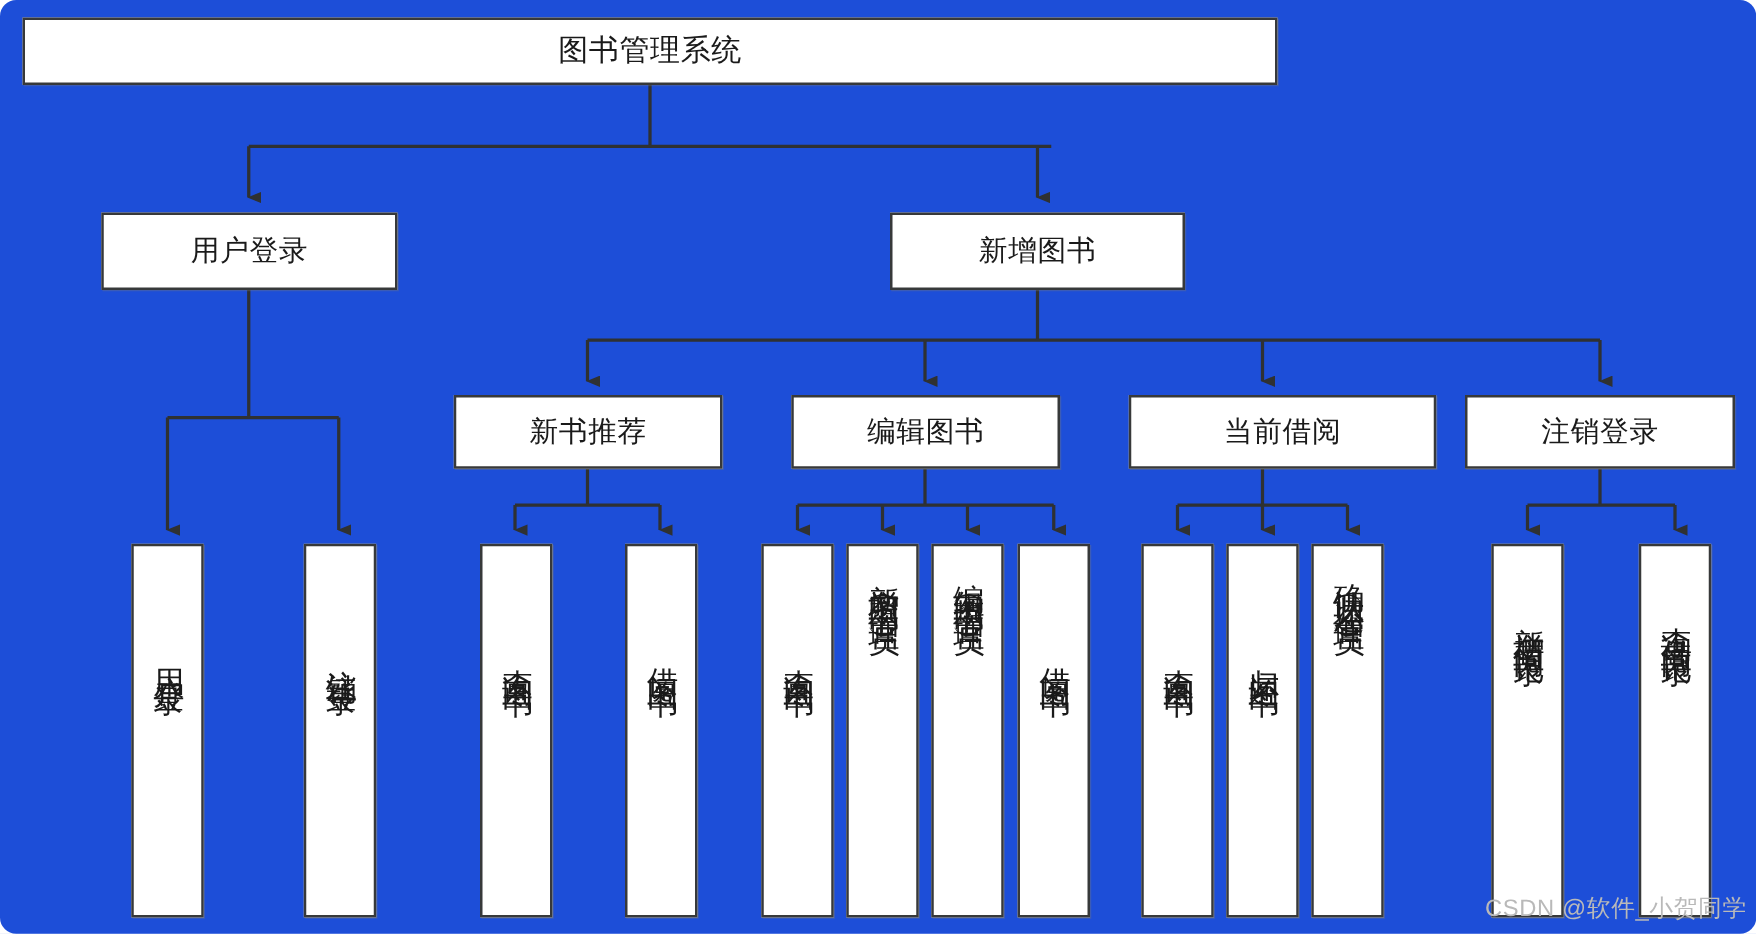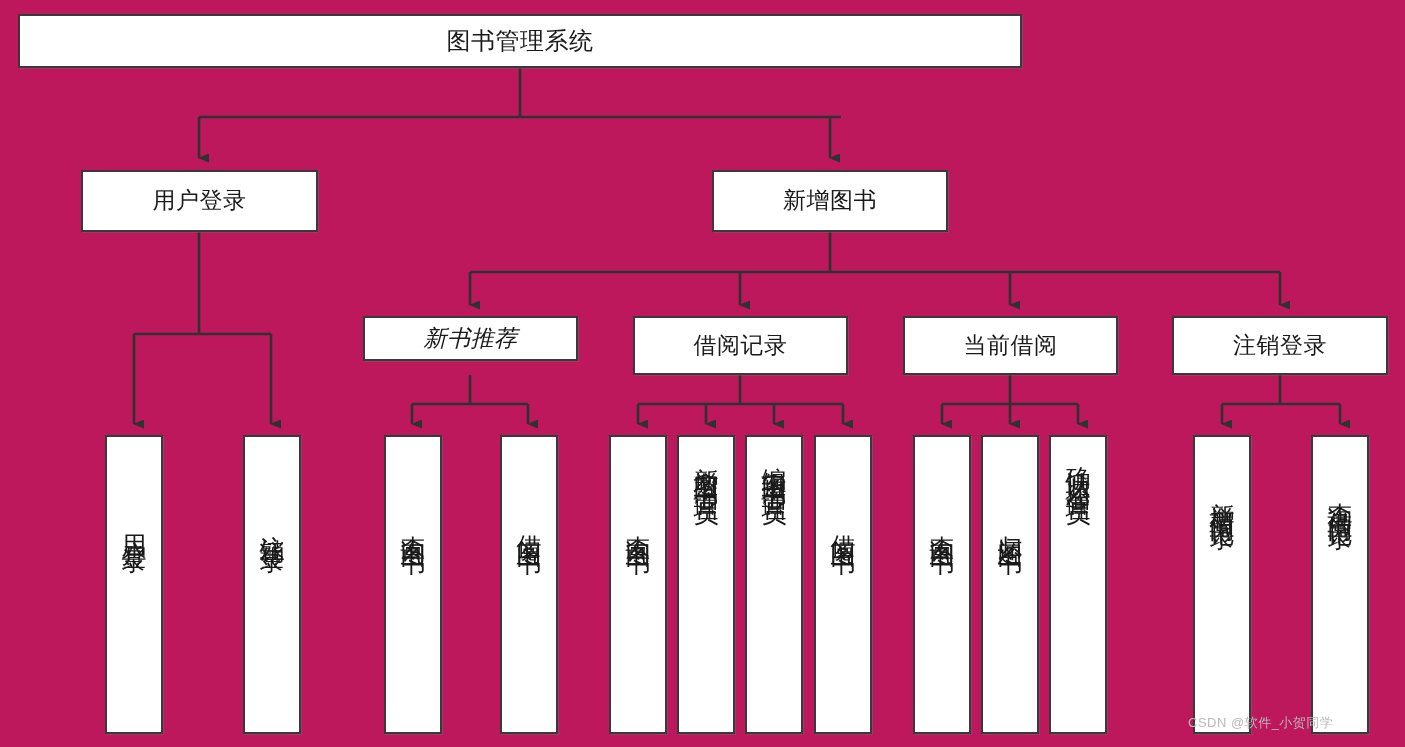--- a/index.html
+++ b/index.html
@@ -10,21 +10,22 @@
   body {
     width: 1405px;
     height: 747px;
     font-family: "Liberation Sans", "DejaVu Sans", sans-serif;
     overflow: hidden;
   }
   #diagram-root {
     position: relative;
     width: 1405px;
     height: 747px;
-    background: #be185d;
+    background: #1d4ed8;
+    border-radius: 13px;
   }
   svg.edges {
     position: absolute;
     left: 0;
     top: 0;
     width: 1405px;
     height: 747px;
     pointer-events: none;
   }
   .node {
@@ -59,21 +60,21 @@
     font-size: 25px;
     letter-spacing: 5px;
     line-height: 1;
     white-space: nowrap;
   }
   .node.root .label { font-size: 24px; }
   .watermark {
     position: absolute;
     left: 1188px;
     top: 714px;
-    font-size: 13px;
+    font-size: 19px;
     color: #b9b9b9;
     white-space: nowrap;
     letter-spacing: 0.5px;
   }
 </style>
 </head>
 <body>
 
 <div id="diagram-root">
 
@@ -131,27 +132,27 @@
     <span class="label">图书管理系统</span>
   </div>
 
   <div class="node horizontal" style="left:81px; top:170px; width:237px; height:62px;">
     <span class="label">用户登录</span>
   </div>
   <div class="node horizontal" style="left:712px; top:170px; width:236px; height:62px;">
     <span class="label">新增图书</span>
   </div>
 
-  <div class="node horizontal" style="left:363px; top:316px; width:215px; height:45px;font-style:italic;">
+  <div class="node horizontal" style="left:363px; top:316px; width:215px; height:59px;">
     <span class="label">新书推荐</span>
   </div>
   <div class="node horizontal" style="left:633px; top:316px; width:215px; height:59px;">
-    <span class="label">借阅记录</span>
-  </div>
-  <div class="node horizontal" style="left:903px; top:316px; width:215px; height:59px;">
+    <span class="label">编辑图书</span>
+  </div>
+  <div class="node horizontal" style="left:903px; top:316px; width:246px; height:59px;">
     <span class="label">当前借阅</span>
   </div>
   <div class="node horizontal" style="left:1172px; top:316px; width:216px; height:59px;">
     <span class="label">注销登录</span>
   </div>
 
   <div class="node vertical" style="left:105px; top:435px; width:58px; height:299px; padding-top:78px;">
     <span class="label">用户登录</span>
   </div>
   <div class="node vertical" style="left:243px; top:435px; width:58px; height:299px; padding-top:78px;">

